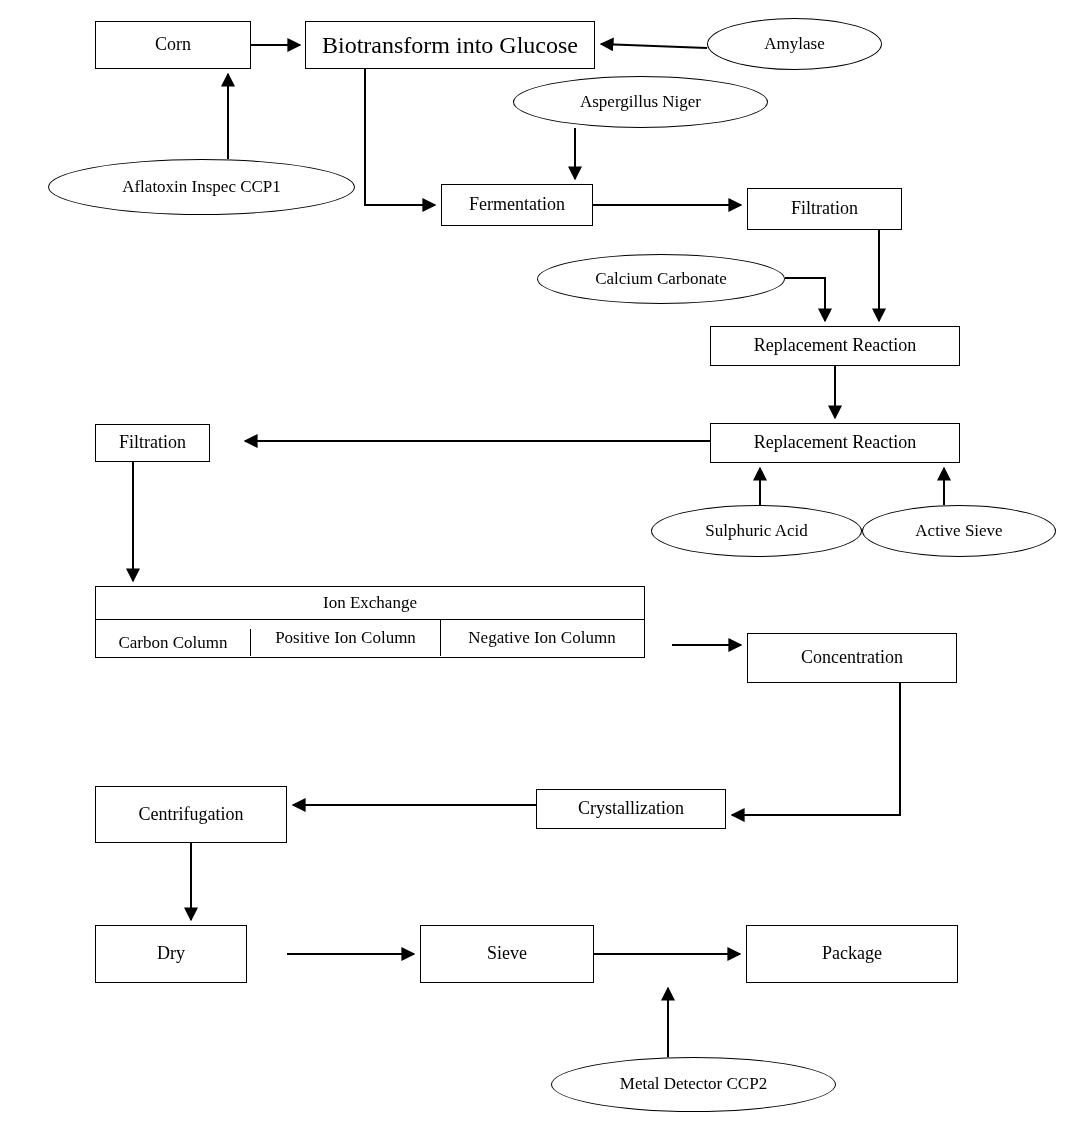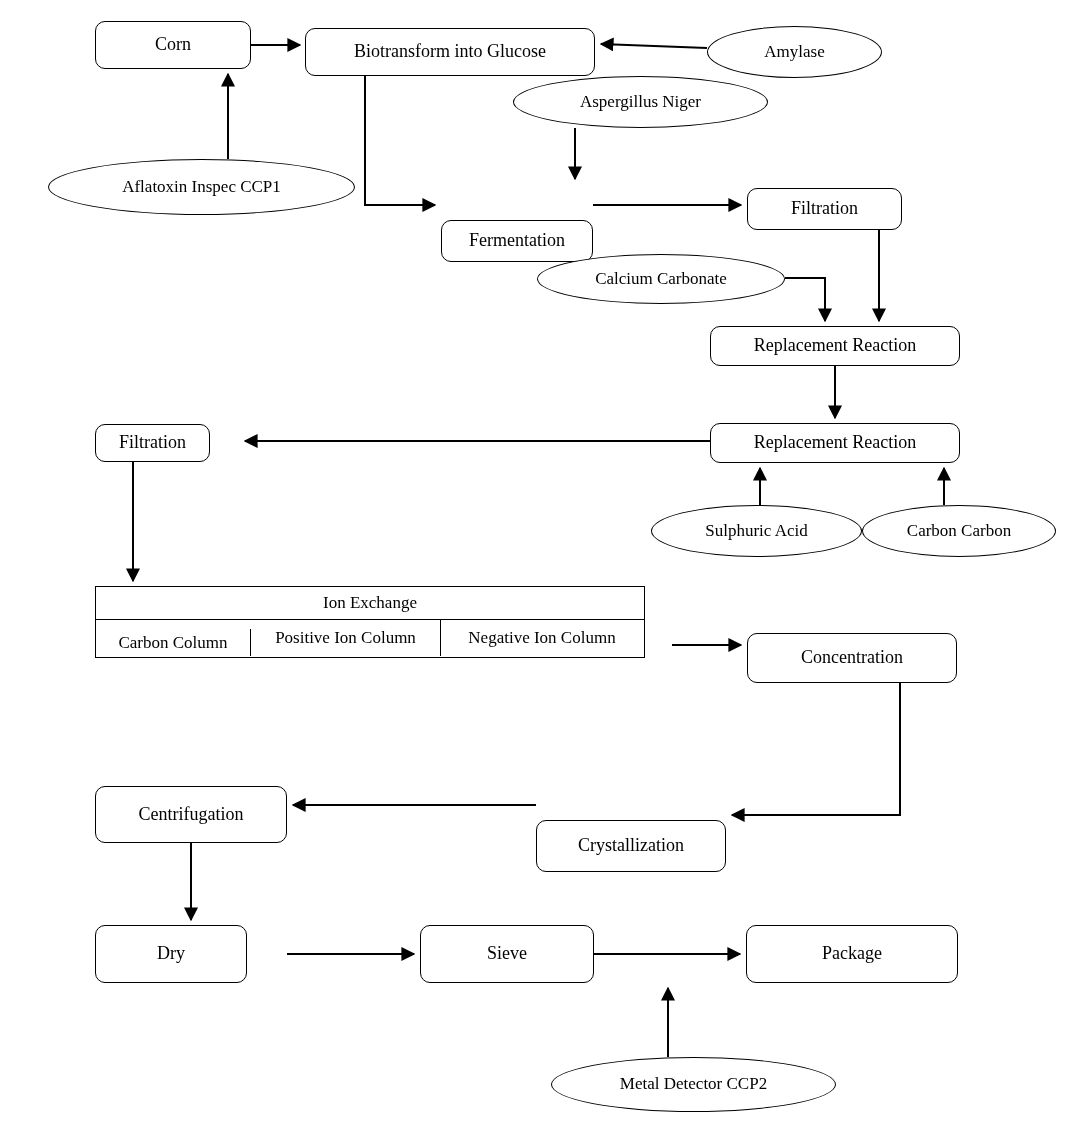--- a/index.html
+++ b/index.html
@@ -25,21 +25,20 @@
   }
   .node {
     position: absolute;
     box-sizing: border-box;
     display: flex;
     align-items: center;
     justify-content: center;
     text-align: center;
     color: #000000;
     line-height: 1.1;
-    border-radius: 10px;
   }
   .box {
     border: 1.6px solid #000000;
     background: #ffffff;
   }
   .ellipse {
     border: 1.6px solid #000000;
     border-radius: 50%;
     background: #ffffff;
   }
@@ -121,47 +120,47 @@
       <path d="M 287 954 L 414 954"></path>
 
       <path d="M 594 954 L 740 954"></path>
 
       <path d="M 668 1057 L 668 988"></path>
     </g>
   </svg>
 
   <div class="node box" style="left:95px;top:21px;width:156px;height:48px;font-size:18px;">Corn</div>
 
-  <div class="node box" style="left:305px;top:28px;width:290px;height:48px;font-size:18px;">Biotransform into Glucose</div>
+  <div class="node box" style="left:305px;top:21px;width:290px;height:48px;font-size:24px;">Biotransform into Glucose</div>
 
-  <div class="node ellipse" style="left:707px;top:26px;width:175px;height:52px;font-size:17px;">Amylase</div>
+  <div class="node ellipse" style="left:707px;top:18px;width:175px;height:52px;font-size:17px;">Amylase</div>
 
   <div class="node ellipse" style="left:513px;top:76px;width:255px;height:52px;font-size:17px;">Aspergillus Niger</div>
 
   <div class="node ellipse" style="left:48px;top:159px;width:307px;height:56px;font-size:17px;">Aflatoxin Inspec CCP1</div>
 
-  <div class="node box" style="left:441px;top:184px;width:152px;height:42px;font-size:18px;margin-top:36px;">Fermentation</div>
+  <div class="node box" style="left:441px;top:184px;width:152px;height:42px;font-size:18px;">Fermentation</div>
 
   <div class="node box" style="left:747px;top:188px;width:155px;height:42px;font-size:18px;">Filtration</div>
 
   <div class="node ellipse" style="left:537px;top:254px;width:248px;height:50px;font-size:17px;">Calcium Carbonate</div>
 
   <div class="node box" style="left:710px;top:326px;width:250px;height:40px;font-size:18px;">Replacement Reaction</div>
 
   <div class="node box" style="left:710px;top:423px;width:250px;height:40px;font-size:18px;">Replacement Reaction</div>
 
   <div class="node box" style="left:95px;top:424px;width:115px;height:38px;font-size:18px;">Filtration</div>
 
   <div class="node ellipse" style="left:651px;top:505px;width:211px;height:52px;font-size:17px;">Sulphuric Acid</div>
 
-  <div class="node ellipse" style="left:862px;top:505px;width:194px;height:52px;font-size:17px;">Carbon Carbon</div>
+  <div class="node ellipse" style="left:862px;top:505px;width:194px;height:52px;font-size:17px;">Active Sieve</div>
 
   <div class="node box" style="left:747px;top:609px;width:210px;height:50px;font-size:18px;margin-top:24px;">Concentration</div>
 
-  <div class="node box" style="left:536px;top:820px;width:190px;height:52px;font-size:18px;">Crystallization</div>
+  <div class="node box" style="left:536px;top:789px;width:190px;height:40px;font-size:18px;">Crystallization</div>
 
   <div class="node box" style="left:95px;top:786px;width:192px;height:57px;font-size:18px;">Centrifugation</div>
 
   <div class="node box" style="left:95px;top:925px;width:152px;height:58px;font-size:18px;">Dry</div>
 
   <div class="node box" style="left:420px;top:925px;width:174px;height:58px;font-size:18px;">Sieve</div>
 
   <div class="node box" style="left:746px;top:925px;width:212px;height:58px;font-size:18px;">Package</div>
 
   <div class="node ellipse" style="left:551px;top:1057px;width:285px;height:55px;font-size:17px;">Metal Detector CCP2</div>

